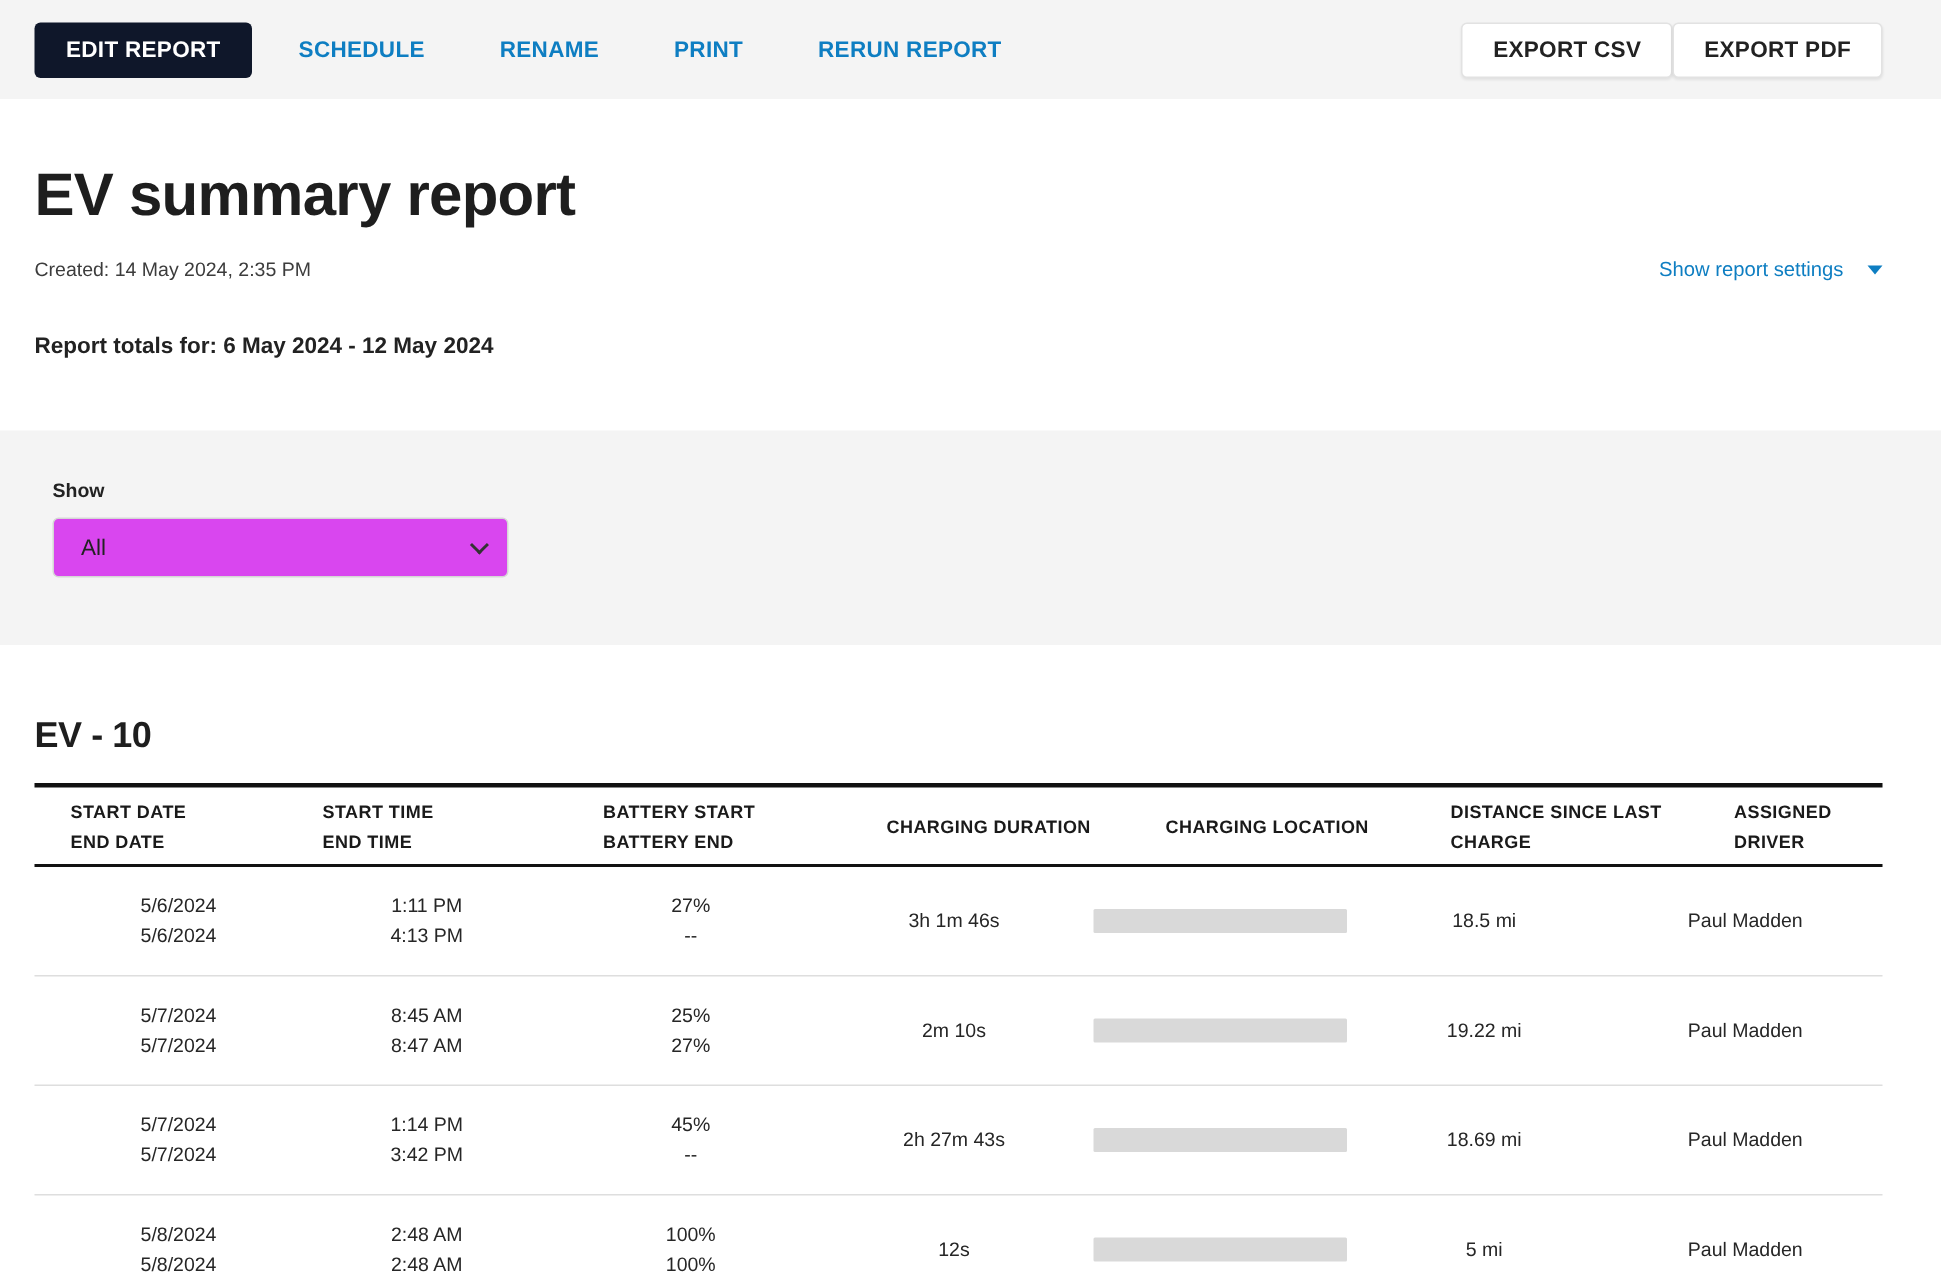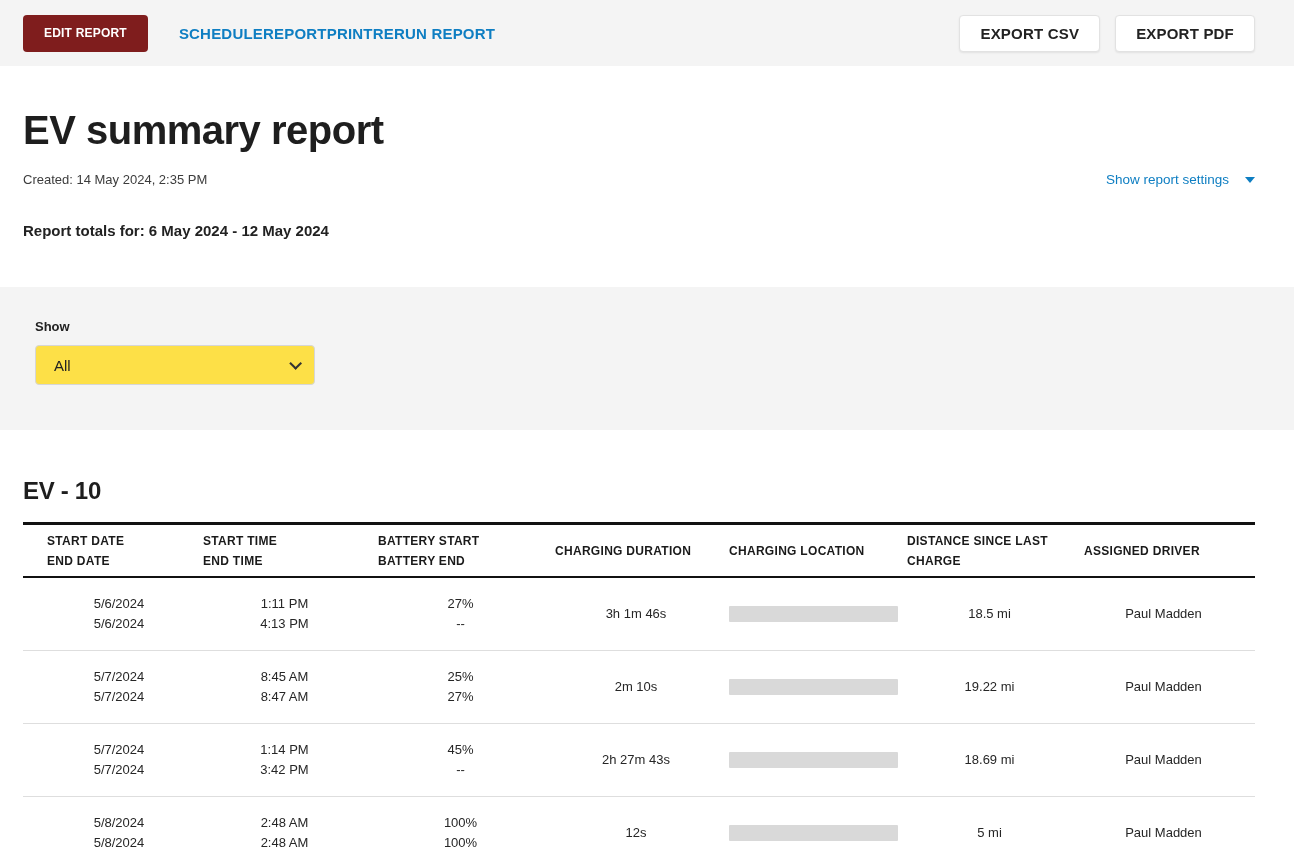--- a/index.html
+++ b/index.html
@@ -13,47 +13,48 @@
 
   
   .toolbar {
     height: 66px;
     background: #f4f4f4;
     display: flex;
     align-items: center;
     padding: 0 39px 0 23px;
   }
   .btn-primary {
-    background: #7f1d1d;
+    background: #0f172a;
     color: #fff;
     border: none;
     border-radius: 4px;
     height: 37px;
     padding: 0 21px;
     font-family: "Liberation Sans", sans-serif;
-    font-size: 12px;
+    font-size: 15px;
     font-weight: 700;
     letter-spacing: 0.2px;
     cursor: pointer;
   }
   .toolbar-links {
     display: flex;
     align-items: center;
+    gap: 50px;
     margin-left: 31px;
   }
   .toolbar-link {
     color: #0e7ec2;
     font-size: 15px;
     font-weight: 700;
     letter-spacing: 0.2px;
     text-decoration: none;
     cursor: pointer;
   }
   .toolbar-spacer { flex: 1; }
-  .export-buttons { display: flex; gap: 15px; }
+  .export-buttons { display: flex; }
   .btn-secondary {
     background: #fff;
     color: #222;
     border: 1px solid #e2e2e2;
     border-radius: 4px;
     height: 37px;
     padding: 0 20px;
     font-family: "Liberation Sans", sans-serif;
     font-size: 15px;
     font-weight: 700;
@@ -103,23 +104,23 @@
   
   .filter-band {
     margin-top: 48px;
     height: 143px;
     background: #f4f4f4;
     padding: 32px 39px 0 35px;
   }
   .filter-label { font-size: 13px; font-weight: 700; color: #222; }
   .select-box {
     margin-top: 11px;
-    width: 280px;
+    width: 304px;
     height: 40px;
-    background: #fde047;
+    background: #d946ef;
     border: 1px solid #d6d6d6;
     border-radius: 4px;
     display: flex;
     align-items: center;
     justify-content: space-between;
     padding: 0 16px 0 18px;
     cursor: pointer;
   }
   .select-value { font-size: 15px; color: #222; }
   .chevron-down {
@@ -142,20 +143,21 @@
     border-top: 3px solid #111;
   }
   .t-row {
     display: grid;
     grid-template-columns: 156px 175px 177px 174px 178px 177px 1fr;
     padding-left: 24px;
   }
   .t-head {
     border-bottom: 2px solid #111;
     height: 53px;
+    gap: 12px;
   }
   .t-head .t-cell {
     font-size: 12px;
     font-weight: 700;
     letter-spacing: 0.3px;
     color: #1a1a1a;
     line-height: 20px;
     text-transform: uppercase;
   }
   .t-cell {
@@ -179,21 +181,21 @@
     border-radius: 1px;
   }
 </style>
 </head>
 <body>
 
 <div class="toolbar">
   <button class="btn-primary">EDIT REPORT</button>
   <div class="toolbar-links">
     <a class="toolbar-link">SCHEDULE</a>
-    <a class="toolbar-link">REPORT</a>
+    <a class="toolbar-link">RENAME</a>
     <a class="toolbar-link">PRINT</a>
     <a class="toolbar-link">RERUN REPORT</a>
   </div>
   <div class="toolbar-spacer"></div>
   <div class="export-buttons">
     <button class="btn-secondary">EXPORT CSV</button>
     <button class="btn-secondary">EXPORT PDF</button>
   </div>
 </div>
 

